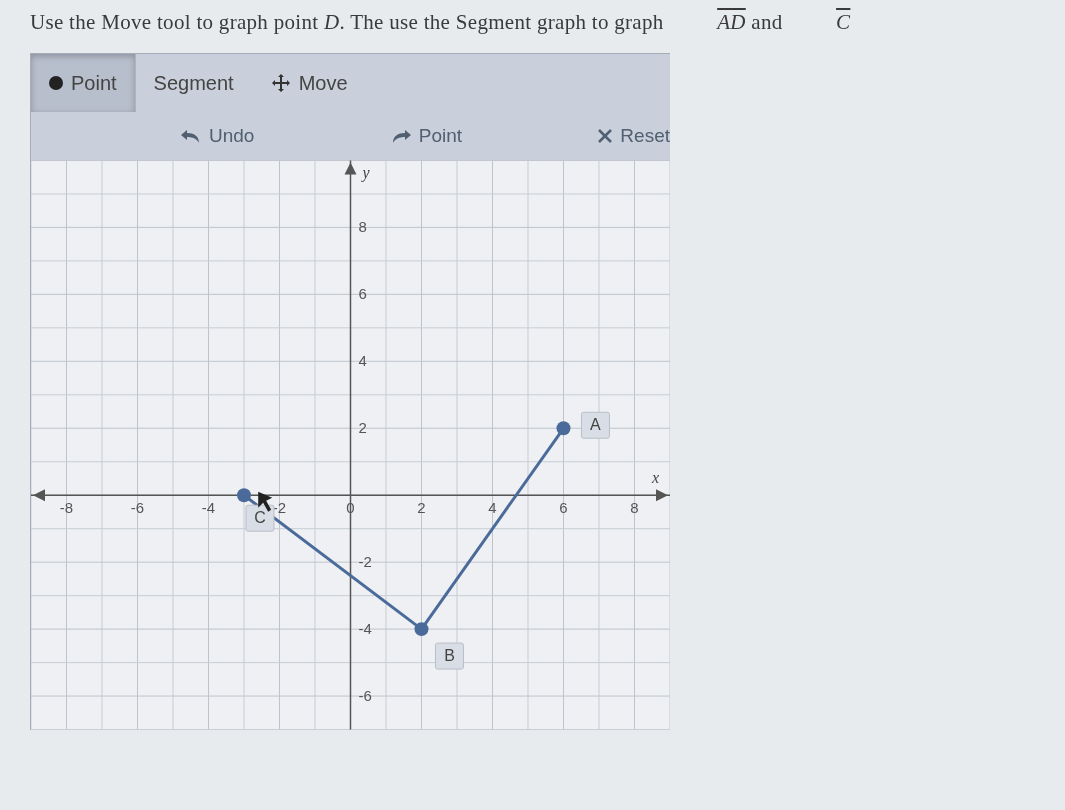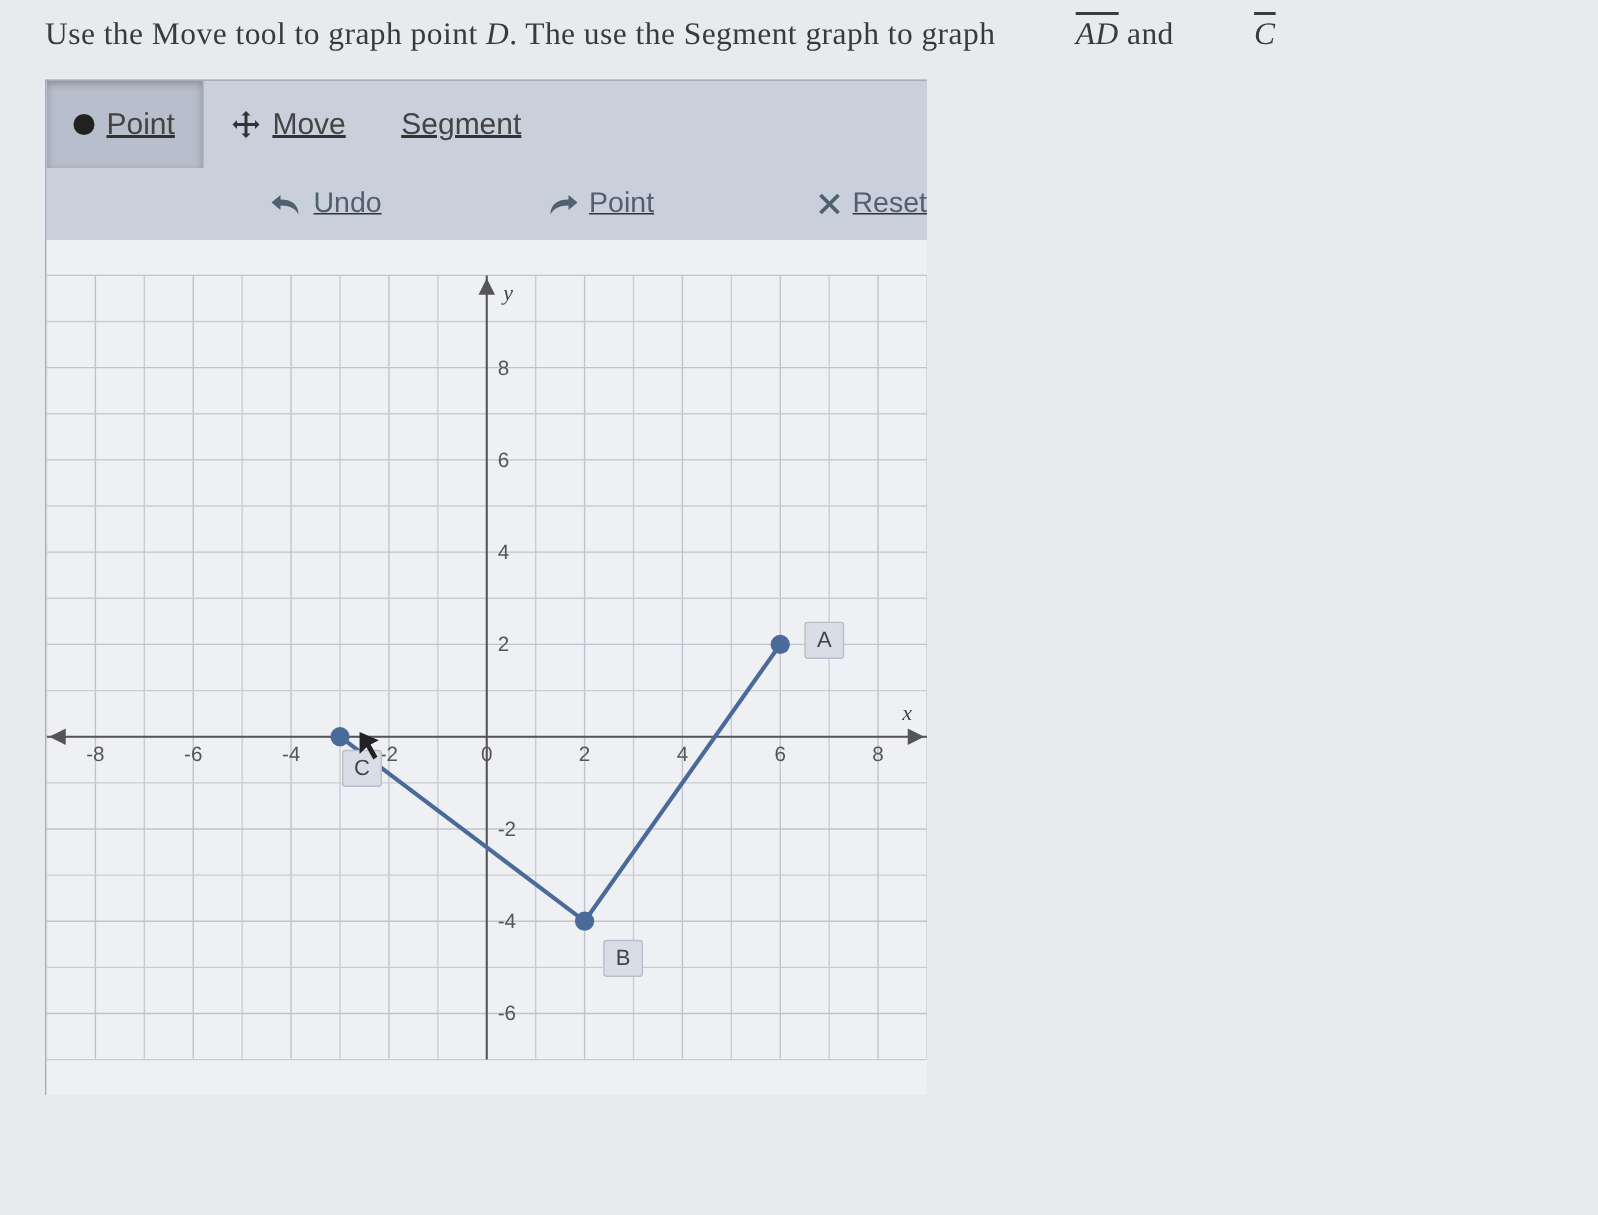--- a/index.html
+++ b/index.html
@@ -21,25 +21,24 @@
     margin-bottom: 18px;
   }
   .math-i { font-style: italic; font-family: 'Times New Roman', serif; }
   .overline {
     text-decoration: overline;
     font-style: italic;
     font-family: 'Times New Roman', serif;
     margin-left: 48px;
   }
   .widget {
-    width: 588px;
+    width: 640px;
     background: #c9cfdb;
     border-left: 1px solid #aab;
     border-top: 1px solid #aab;
-    text-decoration: underline;
   }
   .toolbar {
     display: flex;
     background: #c9cfdb;
     height: 58px;
     align-items: stretch;
   }
   .tool-btn {
     display: flex;
     align-items: center;
@@ -111,27 +110,27 @@
   </p>
 </div>
 
 <div class="widget">
   <div class="toolbar">
     <div class="tool-btn selected">
       <span class="point-glyph"></span>
       <span>Point</span>
     </div>
     <div class="tool-btn">
+      <span>Segment</span>
+    </div>
+    <div class="tool-btn">
       <svg width="20" height="20" viewBox="0 0 20 20">
         <path d="M10 1 L13 4 L11 4 L11 9 L16 9 L16 7 L19 10 L16 13 L16 11 L11 11 L11 16 L13 16 L10 19 L7 16 L9 16 L9 11 L4 11 L4 13 L1 10 L4 7 L4 9 L9 9 L9 4 L7 4 Z" fill="#333"></path>
       </svg>
       <span>Move</span>
-    </div>
-    <div class="tool-btn">
-      <span>Segment</span>
     </div>
   </div>
   <div class="actionbar">
     <div class="action-btn">
       <svg width="20" height="16" viewBox="0 0 20 16">
         <path d="M6 2 L0 7 L6 12 L6 9 C12 9 16 11 18 15 C18 8 13 5 6 5 Z" fill="#506070"></path>
       </svg>
       <span>Undo</span>
     </div>
     <div class="action-btn">

